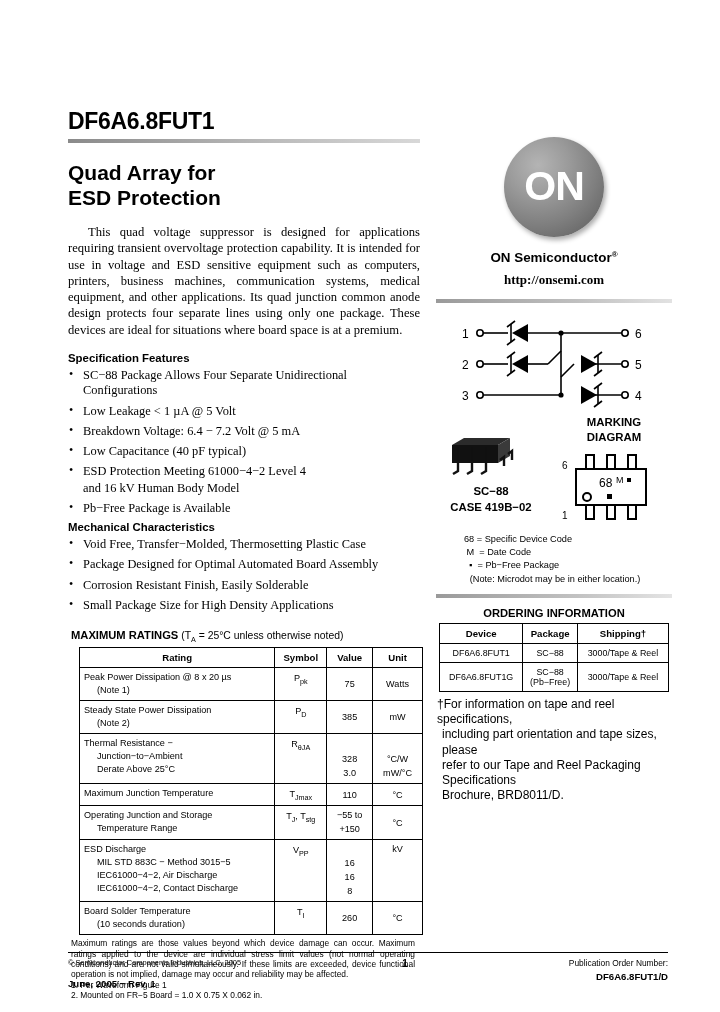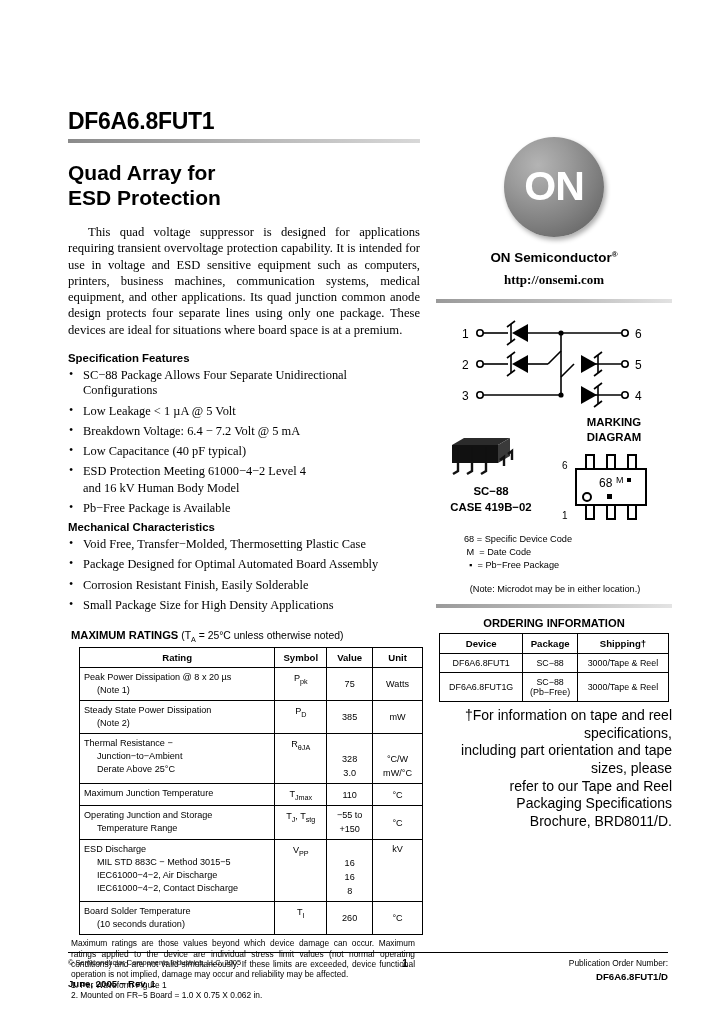--- a/index.html
+++ b/index.html
@@ -120,40 +120,40 @@
   .mark-right { width:112px; text-align:center; }
   .mark-title {
     font-family:"Liberation Sans", sans-serif; font-weight:bold; font-size:11.4px;
     line-height:1.25; margin-bottom:7px;
   }
   .legend {
     font-family:"Liberation Sans", sans-serif; font-size:9.2px;
     line-height:1.42; margin-top:10px; text-align:left; padding-left:28px;
   }
   .legend .lg { display:block; white-space:pre; }
-  .legend .ctr { text-align:center; padding-left:0; margin-left:-26px; margin-top:11px; }
+  .legend .ctr { text-align:center; padding-left:0; margin-left:-26px; margin-top:1px; }
   .rule-grad3 {
     height:4px; width:236px; margin:8px 0 9px 0;
     background:linear-gradient(to right,#9a9a9a 0%, #c2c2c2 60%, #e4e4e4 100%);
   }
   .oi-title {
     font-family:"Liberation Sans", sans-serif; font-weight:bold; font-size:11.2px;
     margin-bottom:4px;
   }
   table.oi {
     border-collapse:collapse; width:230px; margin:0 auto;
     font-family:"Liberation Sans", sans-serif; font-size:8.9px;
   }
   table.oi th, table.oi td {
     border:1px solid #000; padding:4px 2px; text-align:center; vertical-align:middle;
   }
   table.oi th { font-weight:bold; font-size:9.6px; }
   .oi-note {
-    font-family:"Liberation Sans", sans-serif; font-size:14px;
-    line-height:1.26; text-align:right; margin-top:5px; padding-left:1px;
+    font-family:"Liberation Sans", sans-serif; font-size:12px;
+    line-height:1.26; text-align:left; margin-top:5px; padding-left:1px;
   }
   .oi-note .ln { display:block; }
   .oi-note .ln.i { padding-left:5px; }
 
   
   .footer { position:absolute; left:68px; top:952px; width:600px; }
   .footer-rule { height:1px; background:#000; width:600px; margin-bottom:4px; }
   .foot-grid { display:flex; justify-content:space-between; align-items:flex-start; }
   .f-left { font-family:"Liberation Sans", sans-serif; font-size:7.4px; line-height:1.5; }
   .f-left .rev { font-size:9.6px; font-weight:bold; margin-top:9px; }

